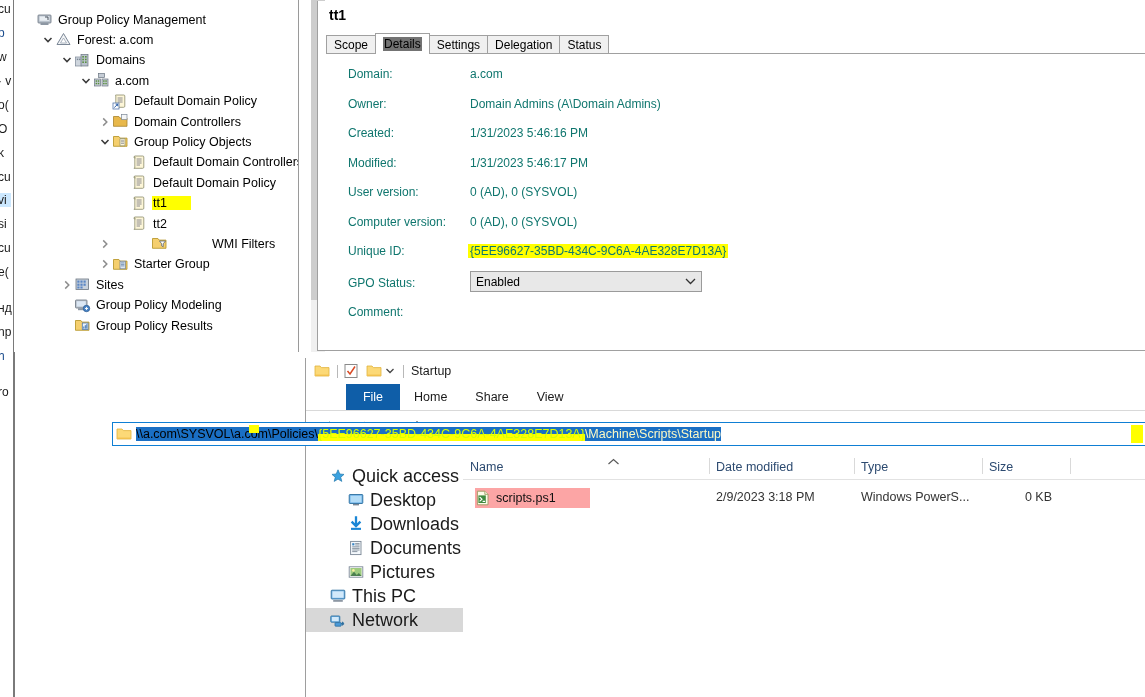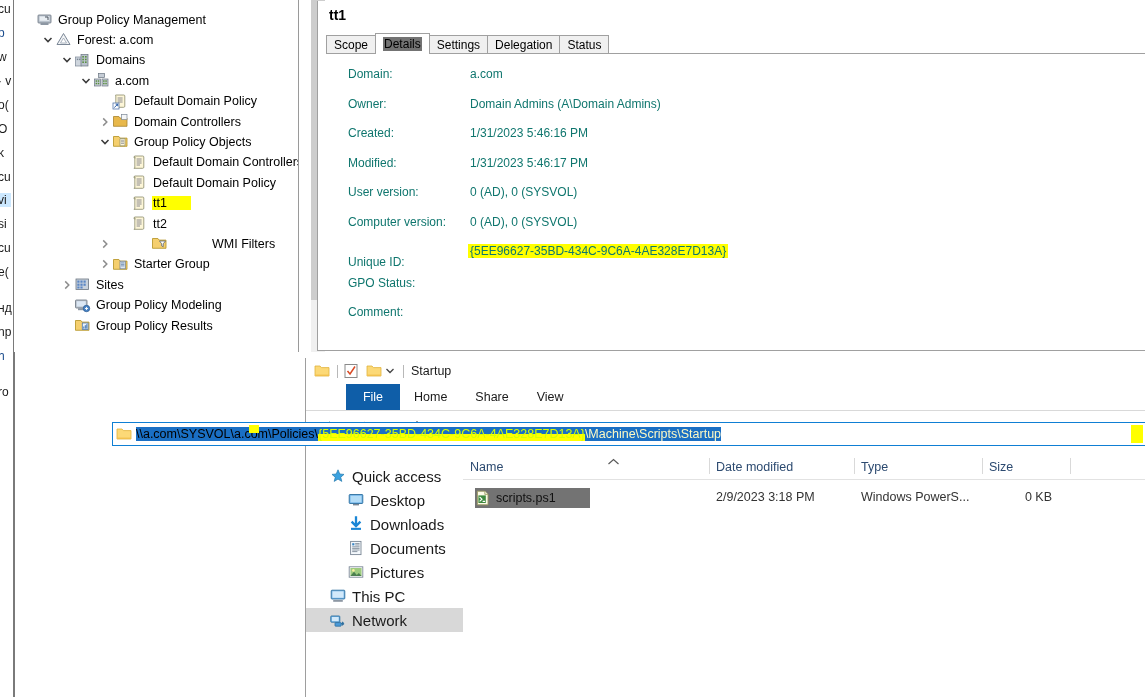--- a/index.html
+++ b/index.html
@@ -149,21 +149,21 @@
   }
   .addr-seg.sel-blue { background:#1a6fc4; color:#000000; }
   .addr-seg.sel-green { background:#1a6fc4; color:#fef9c3; }
 
   .navpane {
     position:absolute; left:0; top:102px; width:157px; bottom:0; background:#ffffff;
     border-right:1px solid #e0e0e0;
   }
   .nav-item {
     position:absolute; left:0; width:157px; height:24px;
-    display:flex; align-items:center; font-size:15px; color:#1a1a1a;
+    display:flex; align-items:center; font-size:18px; color:#1a1a1a;
   }
   .nav-item.selected { background:#d8d8d8; }
   .nav-ico {
     width:16px; height:16px; flex:0 0 16px; margin-right:6px;
     display:inline-flex; align-items:center; justify-content:center;
   }
   .nav-pin { position:absolute; right:8px; top:5px; width:13px; height:13px; }
 
   .listarea { position:absolute; left:157px; top:96px; right:0; bottom:0; background:#ffffff; }
   .col-head {
@@ -173,21 +173,21 @@
   .col-head .ctxt { padding-left:7px; }
   .col-sep { position:absolute; top:4px; width:1px; height:16px; background:#d9d9d9; }
   .head-rule { position:absolute; left:0; right:0; top:25px; height:1px; background:#e2e2e2; }
   .sort-caret { position:absolute; top:3px; color:#4a4a4a; font-size:10px; }
 
   .filerow { position:absolute; left:0; right:0; height:24px; }
   .file-name {
     position:absolute; display:flex; align-items:center; font-size:12.5px; color:#111;
     height:20px; padding-right:5px;
   }
-  .file-name.hl { background:#737373;align-items:center; }
+  .file-name.hl { background:#fca5a5;align-items:center; }
   .file-ico { width:16px; height:16px; flex:0 0 16px; margin-right:5px; }
   .file-cell { position:absolute; font-size:12.5px; color:#333; top:3px; }
 </style>
 </head>
 <body>
 
 <div id="root">
 
   <div class="bg-sliver">
     <div class="frag" style="top:2px">cu</div>
@@ -457,35 +457,43 @@
           <div class="tab active"><span class="tabtext hl">Details</span></div>
           <div class="tab"><span class="tabtext">Settings</span></div>
           <div class="tab"><span class="tabtext">Delegation</span></div>
           <div class="tab"><span class="tabtext">Status</span></div>
         </div>
       <div class="tab-underline"></div>
 
       <div class="detail-body" id="detailbody">
 
         <div class="drow dlabel" style="left:30px; top:222px;">GPO Status:</div>
+        <div class="combo" style="left:152px; top:217px;">
+          <span class="ctext">Enabled</span>
+          <span class="carrow">
+            <svg width="11" height="7" viewBox="0 0 11 7">
+                <path d="M1 1 L5.5 5.5 L10 1" stroke="#333" stroke-width="1.3" fill="none"></path>
+              </svg>
+          </span>
+        </div>
 
         <div class="drow dlabel" style="left:30px; top:251px;">Comment:</div>
       <div class="drow dlabel" style="left: 30px; top: 13px;">Domain:</div>
           <div class="drow dvalue" style="left: 152px; top: 13px;">a.com</div>
           <div class="drow dlabel" style="left: 30px; top: 42.5px;">Owner:</div>
           <div class="drow dvalue" style="left: 152px; top: 42.5px;">Domain Admins (A\Domain Admins)</div>
           <div class="drow dlabel" style="left: 30px; top: 72px;">Created:</div>
           <div class="drow dvalue" style="left: 152px; top: 72px;">1/31/2023 5:46:16 PM</div>
           <div class="drow dlabel" style="left: 30px; top: 101.5px;">Modified:</div>
           <div class="drow dvalue" style="left: 152px; top: 101.5px;">1/31/2023 5:46:17 PM</div>
           <div class="drow dlabel" style="left: 30px; top: 131px;">User version:</div>
           <div class="drow dvalue" style="left: 152px; top: 131px;">0 (AD), 0 (SYSVOL)</div>
           <div class="drow dlabel" style="left: 30px; top: 160.5px;">Computer version:</div>
           <div class="drow dvalue" style="left: 152px; top: 160.5px;">0 (AD), 0 (SYSVOL)</div>
-          <div class="drow dlabel" style="left: 30px; top: 201px;">Unique ID:</div>
+          <div class="drow dlabel" style="left: 30px; top: 190px;">Unique ID:</div>
           <div class="drow dvalue hl" style="left: 150px; top: 190px;">{5EE96627-35BD-434C-9C6A-4AE328E7D13A}</div>
         </div>
     </div>
   </div>
 
   <div class="explorer">
 
     <div class="exp-titlebar">
       <span class="qat-ico">
         <svg width="16" height="16" viewBox="0 0 16 16">

